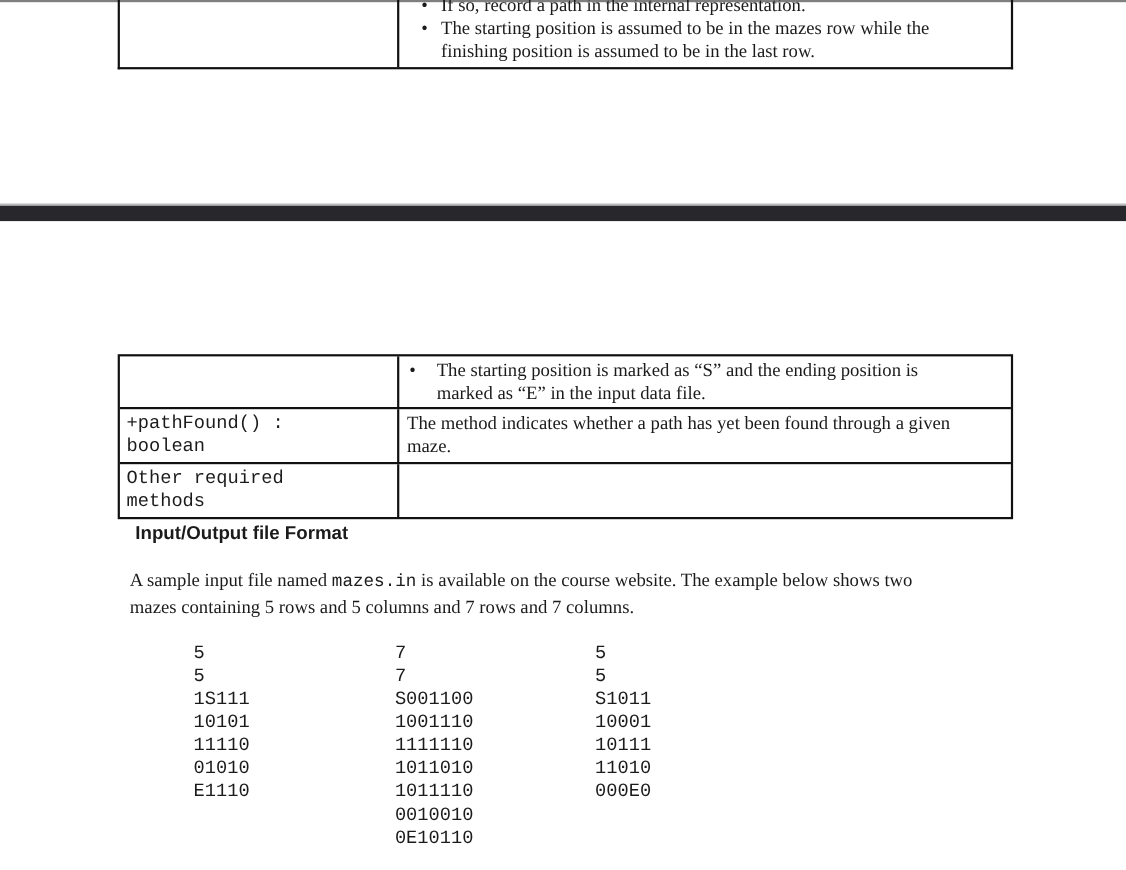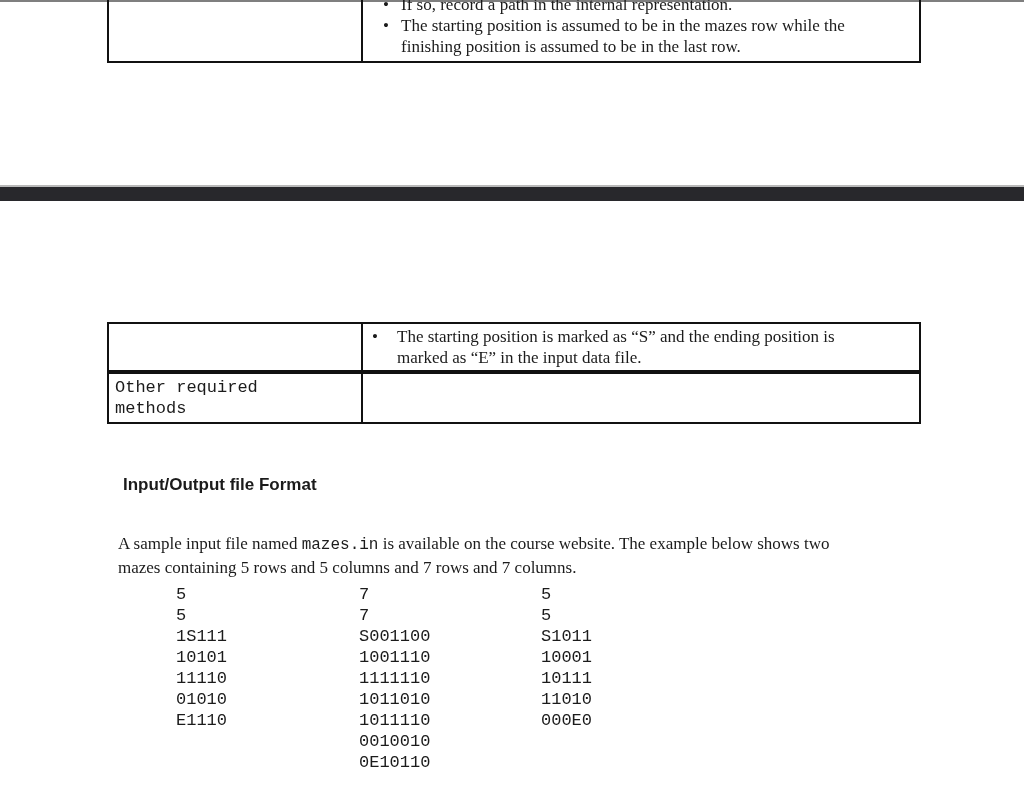--- a/index.html
+++ b/index.html
@@ -46,21 +46,21 @@
   .t2-right .plain{display:block;padding-left:7px;white-space:pre-line;}
   .t2-right .bullet-item .marker{flex:0 0 34px;padding-left:9px;}
 
   
   #io-heading{
     left:123px;top:475px;
     font-family:"Liberation Sans", sans-serif;
     font-weight:bold;font-size:17px;
   }
   #io-paragraph{
-    left:118px;top:533px;width:800px;
+    left:118px;top:517px;width:800px;
     font-size:17px;line-height:22.5px;white-space:pre-line;
   }
   .mono-inline{
     font-family:"Liberation Mono","DejaVu Sans Mono",monospace;
     font-size:16px;
   }
 
   
   .maze-pre{
     position:absolute;top:584px;margin:0;
@@ -102,20 +102,26 @@
     <div class="t2-left"></div>
     <div class="t2-right">
       <div class="bullet-item">
         <span class="marker">•</span>
         <span class="btext">The starting position is marked as “S” and the ending position is
 marked as “E” in the input data file.</span>
       </div>
     </div>
   </div>
   <div class="t2-row">
+    <div class="t2-left">+pathFound()  :
+boolean</div>
+    <div class="t2-right">
+      <span class="plain">The method indicates whether a path has yet been found through a given
+maze.</span>
+    </div>
   </div>
   <div class="t2-row">
     <div class="t2-left">Other required
 methods</div>
     <div class="t2-right">
       <span class="plain"></span>
     </div>
   </div>
 </div>
 

